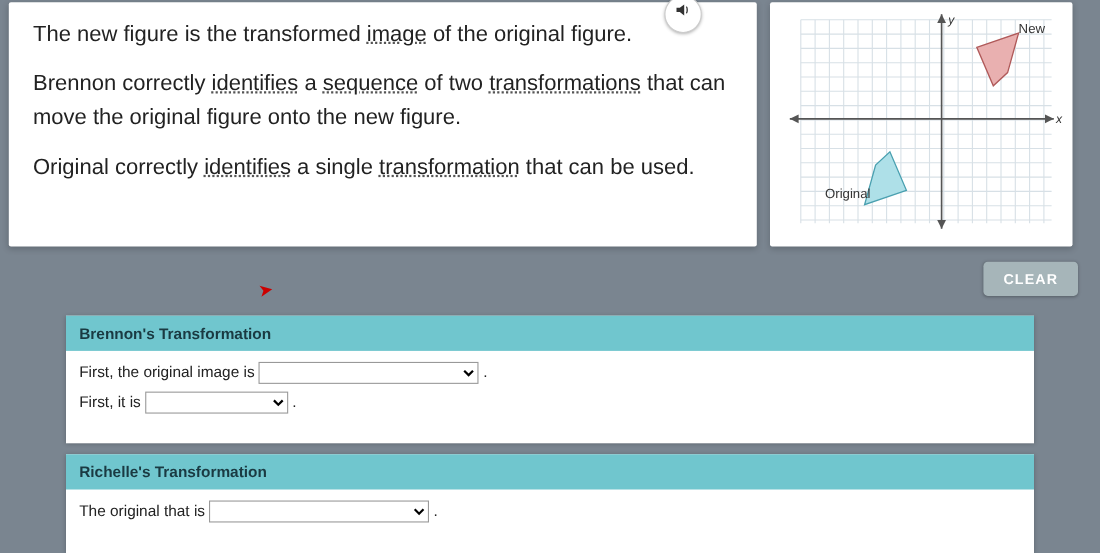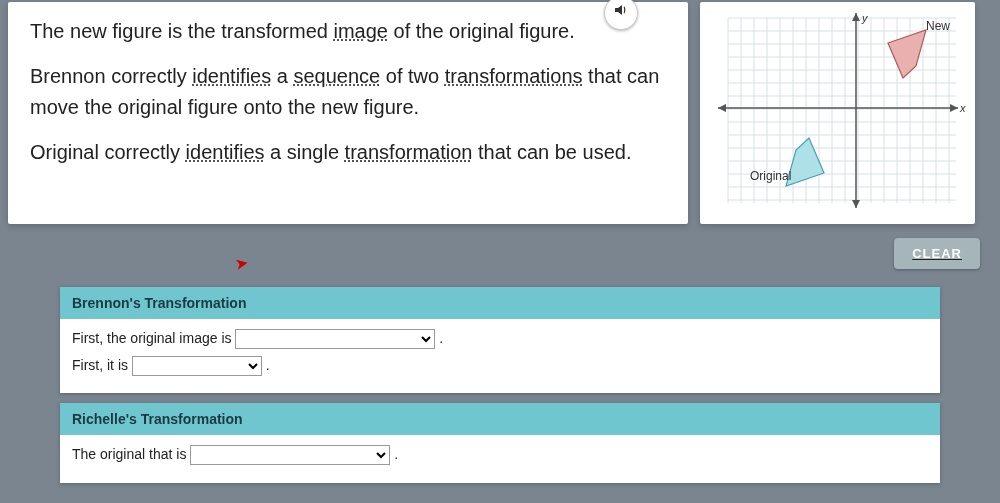--- a/index.html
+++ b/index.html
@@ -55,21 +55,20 @@
     left: 235px; top: 254px;
     font-size: 16px;
     color: #c00;
     transform: rotate(-10deg);
   }
   .action-row {
     display: flex;
     justify-content: flex-end;
     gap: 10px;
     padding: 14px 20px 8px 0;
-    text-decoration: underline;
   }
   .btn {
     background: #a6b5b9;
     color: #fff;
     font-weight: bold;
     letter-spacing: 1px;
     font-size: 13px;
     padding: 8px 18px;
     border-radius: 4px;
     border: none;
@@ -82,21 +81,21 @@
     box-shadow: 0 1px 4px rgba(0,0,0,.25);
   }
   .section-header {
     background: #70c6ce;
     color: #1a3a42;
     font-weight: bold;
     font-size: 14px;
     padding: 8px 12px;
   }
   .section-body {
-    padding: 6px 12px 15px 12px;
+    padding: 6px 12px 25px 12px;
     font-size: 14px;
     line-height: 1.9;
   }
   select.blank {
     border: 1px solid #999;
     background: #fff;
     height: 20px;
     font-size: 12px;
     vertical-align: middle;
   }

